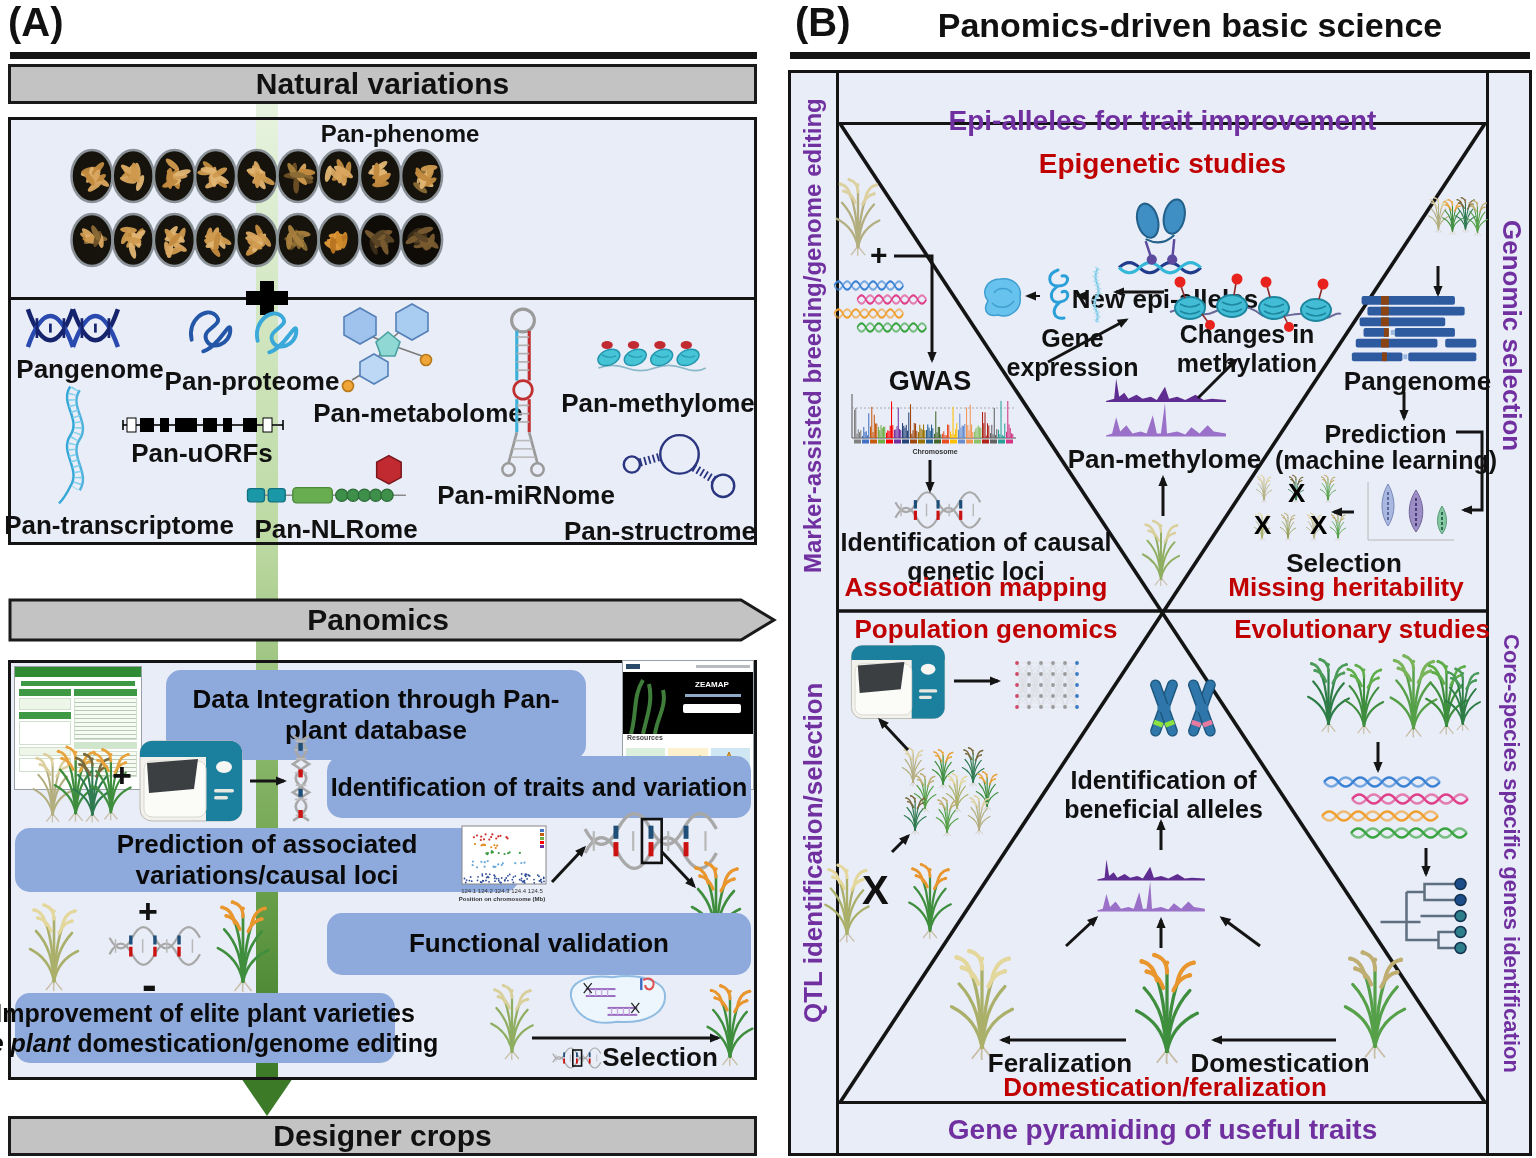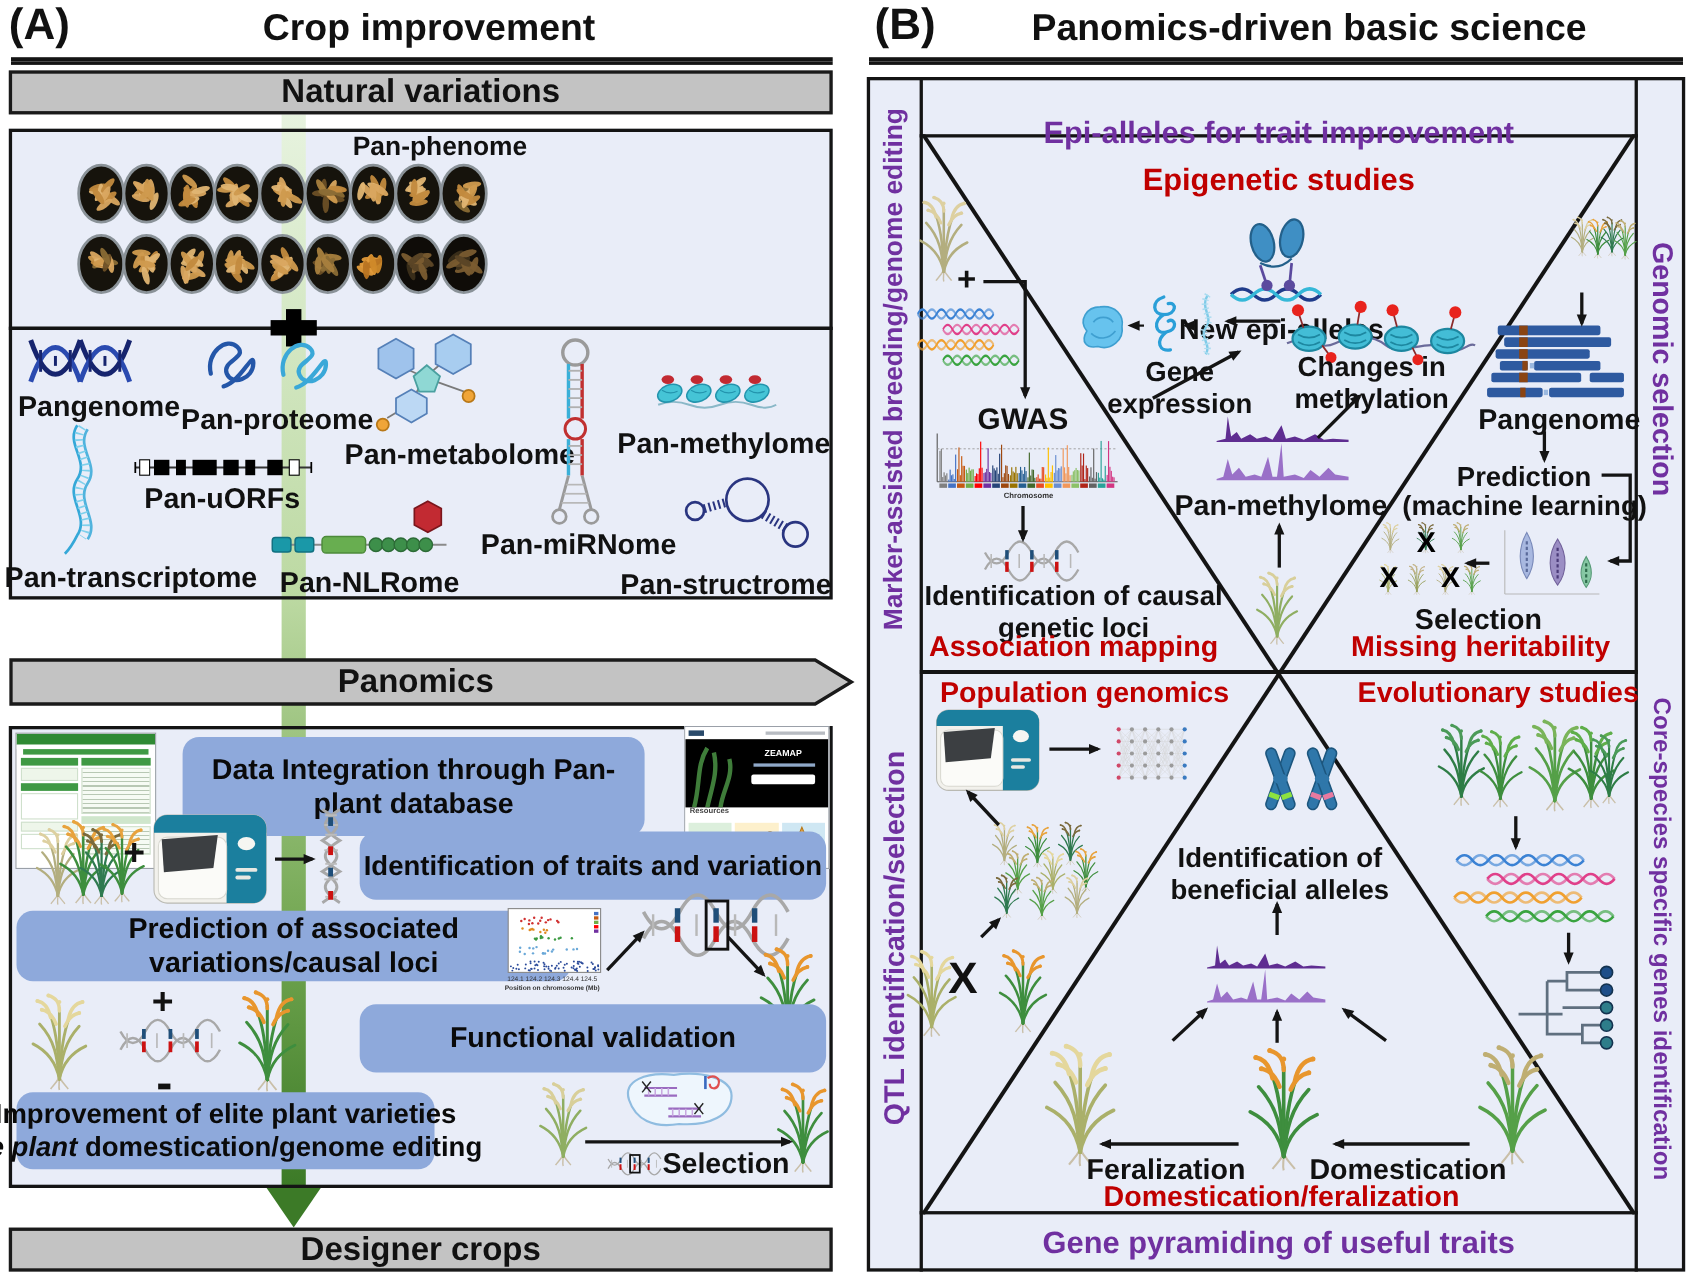--- a/index.html
+++ b/index.html
@@ -427,21 +427,20 @@
   </g>
   <line x1="19" y1="36" x2="40" y2="30" stroke="#2a3580" stroke-width="8" stroke-dasharray="1.8,2.6"></line>
   <line x1="72" y1="41" x2="92" y2="53" stroke="#2a3580" stroke-width="8" stroke-dasharray="1.8,2.6"></line>
 </symbol>
 </defs>
 </svg>
 
 <div id="stage">
 
   <div class="abs cnt" style="left:8px;top:0px;font-size:40px;">(A)</div>
-  <div class="abs ctr cnt nowrap" style="left:60px;top:6px;width:660px;font-size:34px;">Crop improvement</div>
   <div class="abs rule2" style="left:10px;top:52px;width:747px;"></div>
 
   <div class="abs gbar" style="left:8px;top:64px;width:749px;height:40px;">
       <span>Natural variations</span>
     </div>
 
   <div class="abs bfill" style="left:8px;top:117px;width:749px;height:183px;"></div>
   <div class="abs bfill" style="left:8px;top:300px;width:749px;height:245px;"></div>
   <div class="abs bfill" style="left:8px;top:660px;width:749px;height:420px;"></div>
 

